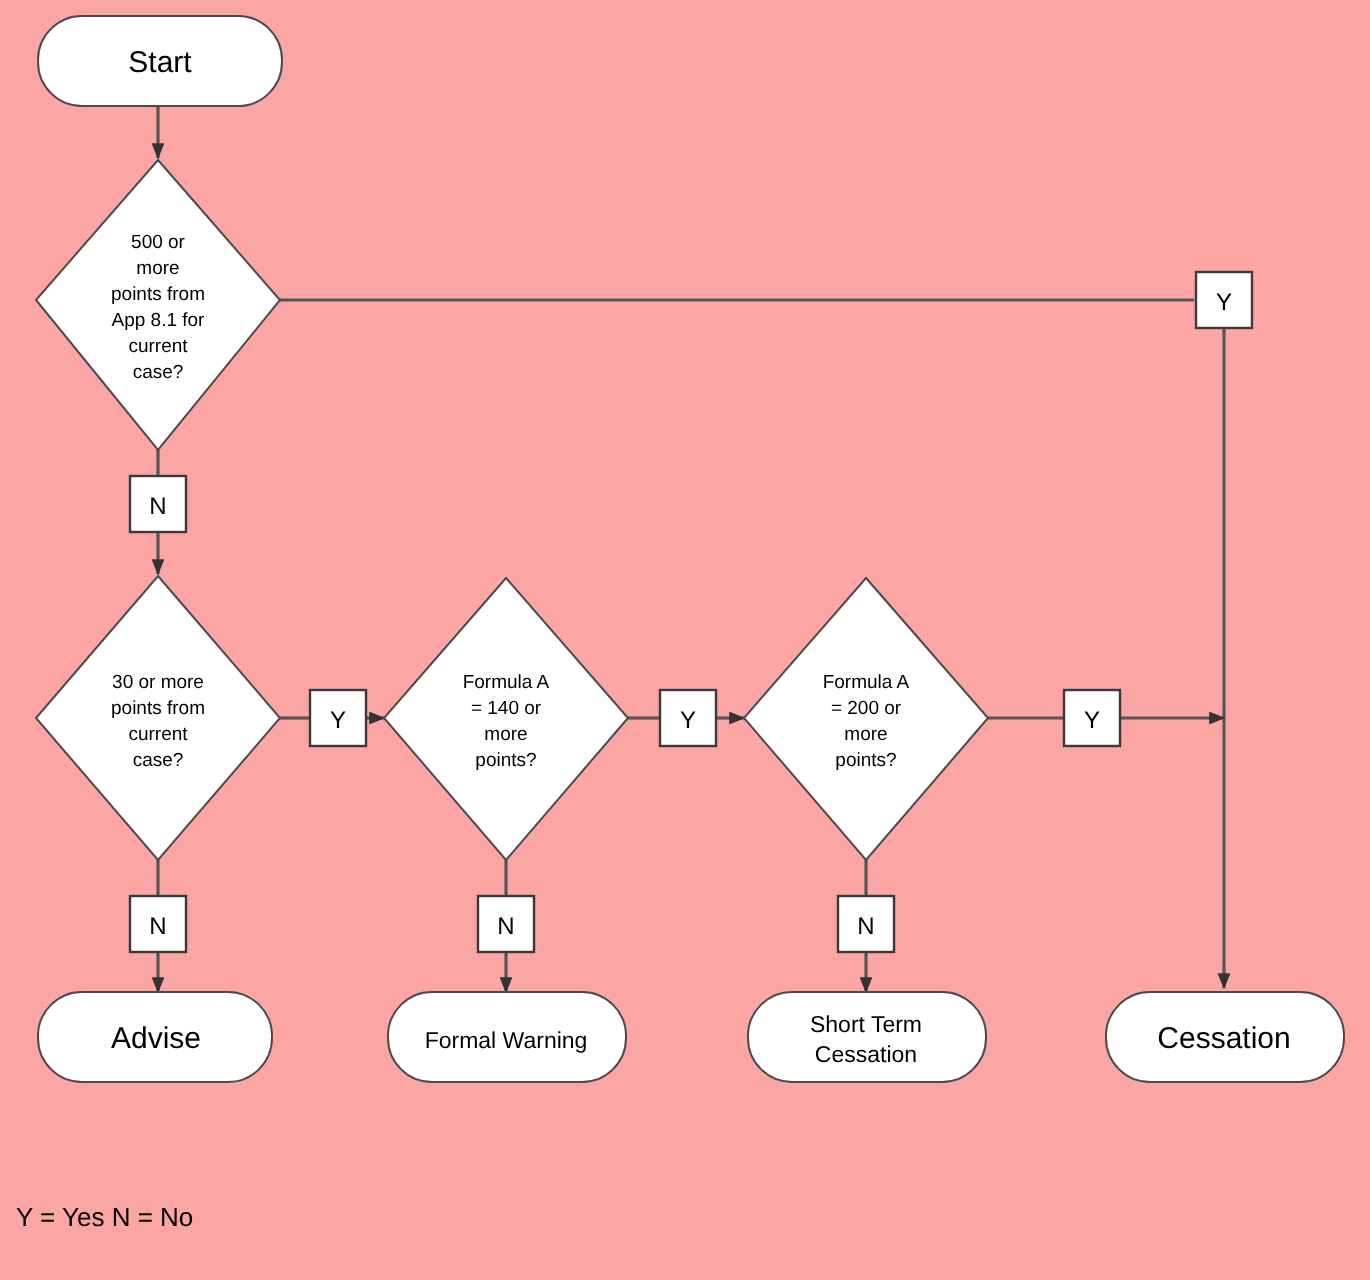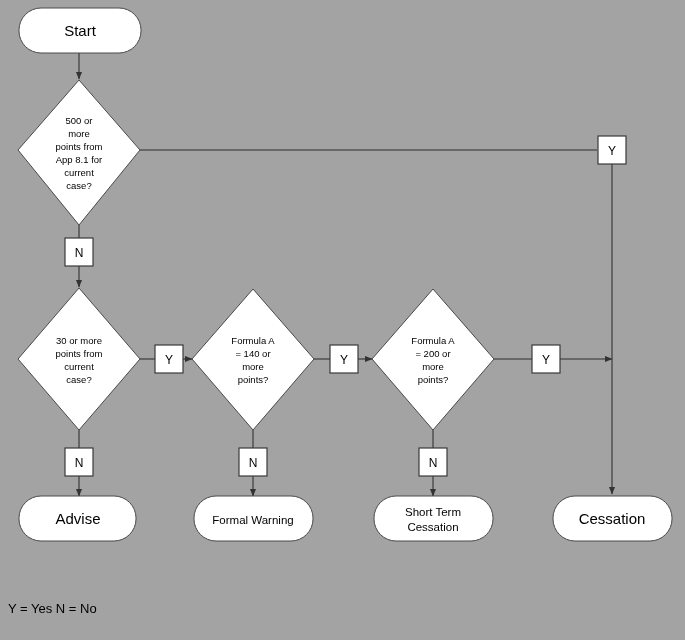--- a/index.html
+++ b/index.html
@@ -8,21 +8,21 @@
     background: #ffffff;
   }
   body {
     font-family: "Liberation Sans", sans-serif;
     color: #000000;
   }
   #canvas {
     position: relative;
     width: 685px;
     height: 640px;
-    background: #a3a3a3;
+    background: #fca5a5;
     overflow: hidden;
     text-decoration: underline;
   }
   #flow-svg {
     position: absolute;
     left: 0;
     top: 0;
     width: 685px;
     height: 640px;
   }

